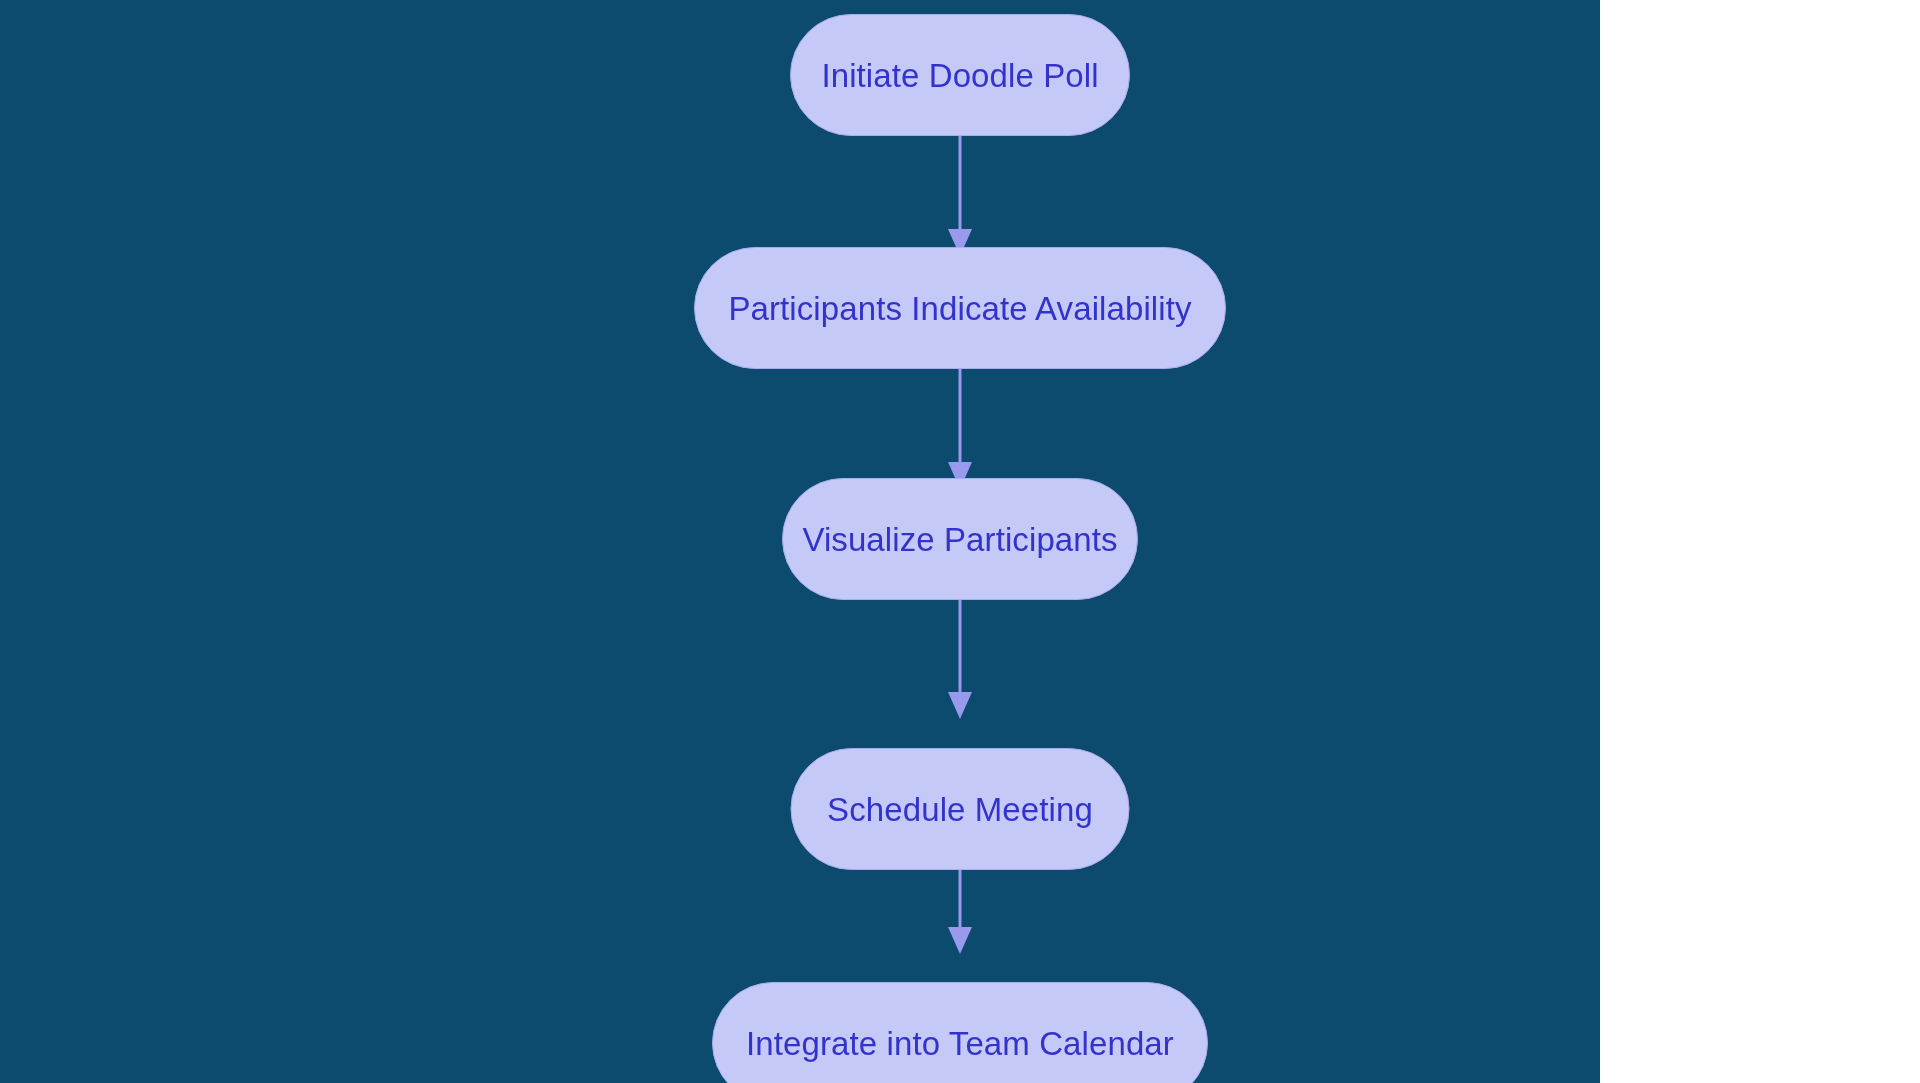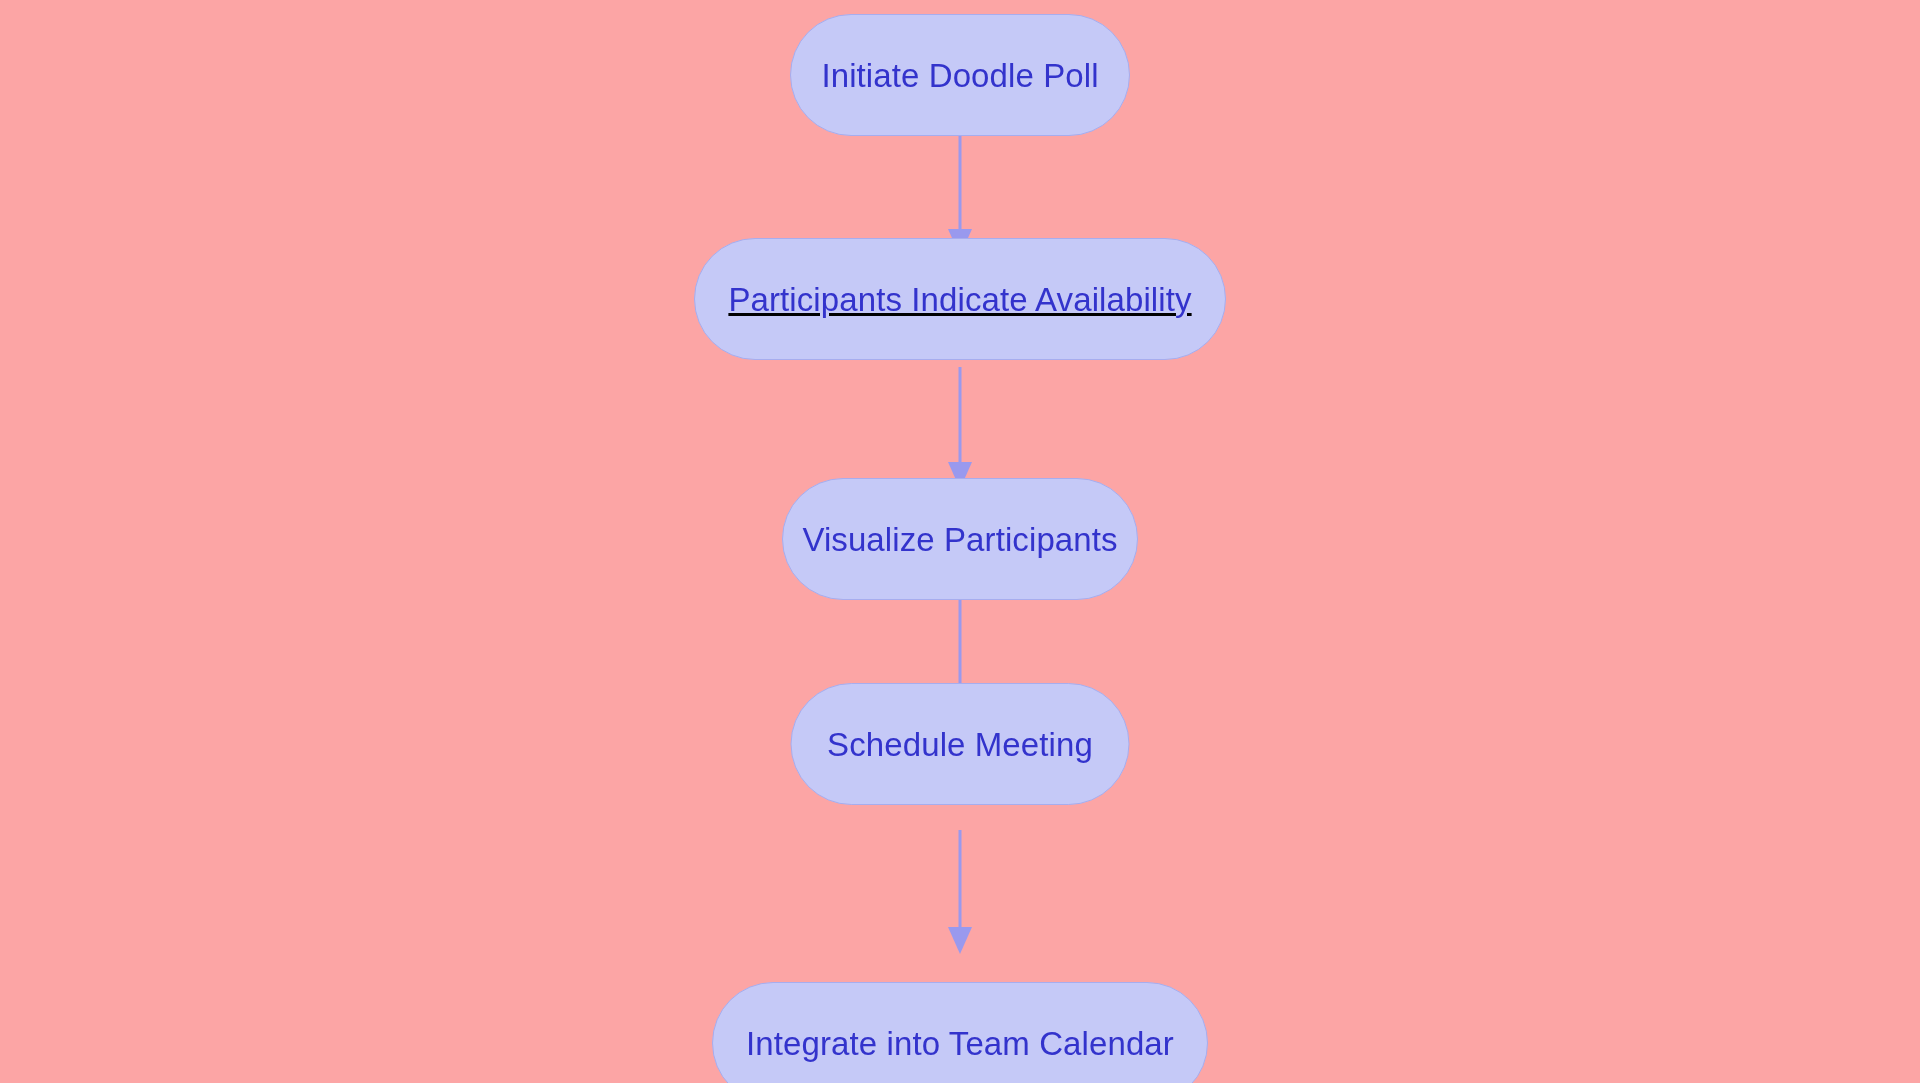--- a/index.html
+++ b/index.html
@@ -8,23 +8,23 @@
     background: #ffffff;
   }
   body {
     width: 1920px;
     height: 1083px;
     overflow: hidden;
     font-family: "Liberation Sans", sans-serif;
   }
   #flow-canvas {
     position: relative;
-    width: 1920px;
+    width: 1600px;
     height: 1083px;
-    background: #fca5a5;
+    background: #0c4a6e;
   }
   .edge-layer {
     position: absolute;
     left: 0;
     top: 0;
     width: 1920px;
     height: 1083px;
     pointer-events: none;
   }
   .node {
@@ -45,23 +45,23 @@
     font-family: "Liberation Sans", sans-serif;
     font-size: 33px;
     font-weight: 400;
     letter-spacing: 0.1px;
     white-space: nowrap;
     line-height: 1;
     user-select: none;
   }
   
   #node-0 { top: 14px;  width: 340px; }
-  #node-1 { top: 238px; width: 532px; text-decoration: underline; }
+  #node-1 { top: 247px; width: 532px; }
   #node-2 { top: 478px; width: 356px; }
-  #node-3 { top: 683px; width: 339px; }
+  #node-3 { top: 748px; width: 339px; }
   #node-4 { top: 982px; width: 496px; }
 </style>
 </head>
 <body>
 
 <div id="flow-canvas">
 
   <svg class="edge-layer" viewBox="0 0 1920 1083" width="1920" height="1083" xmlns="http://www.w3.org/2000/svg">
     <defs>
       <marker id="arrowhead" markerWidth="9" markerHeight="8" refX="1" refY="4" orient="auto" markerUnits="strokeWidth">

